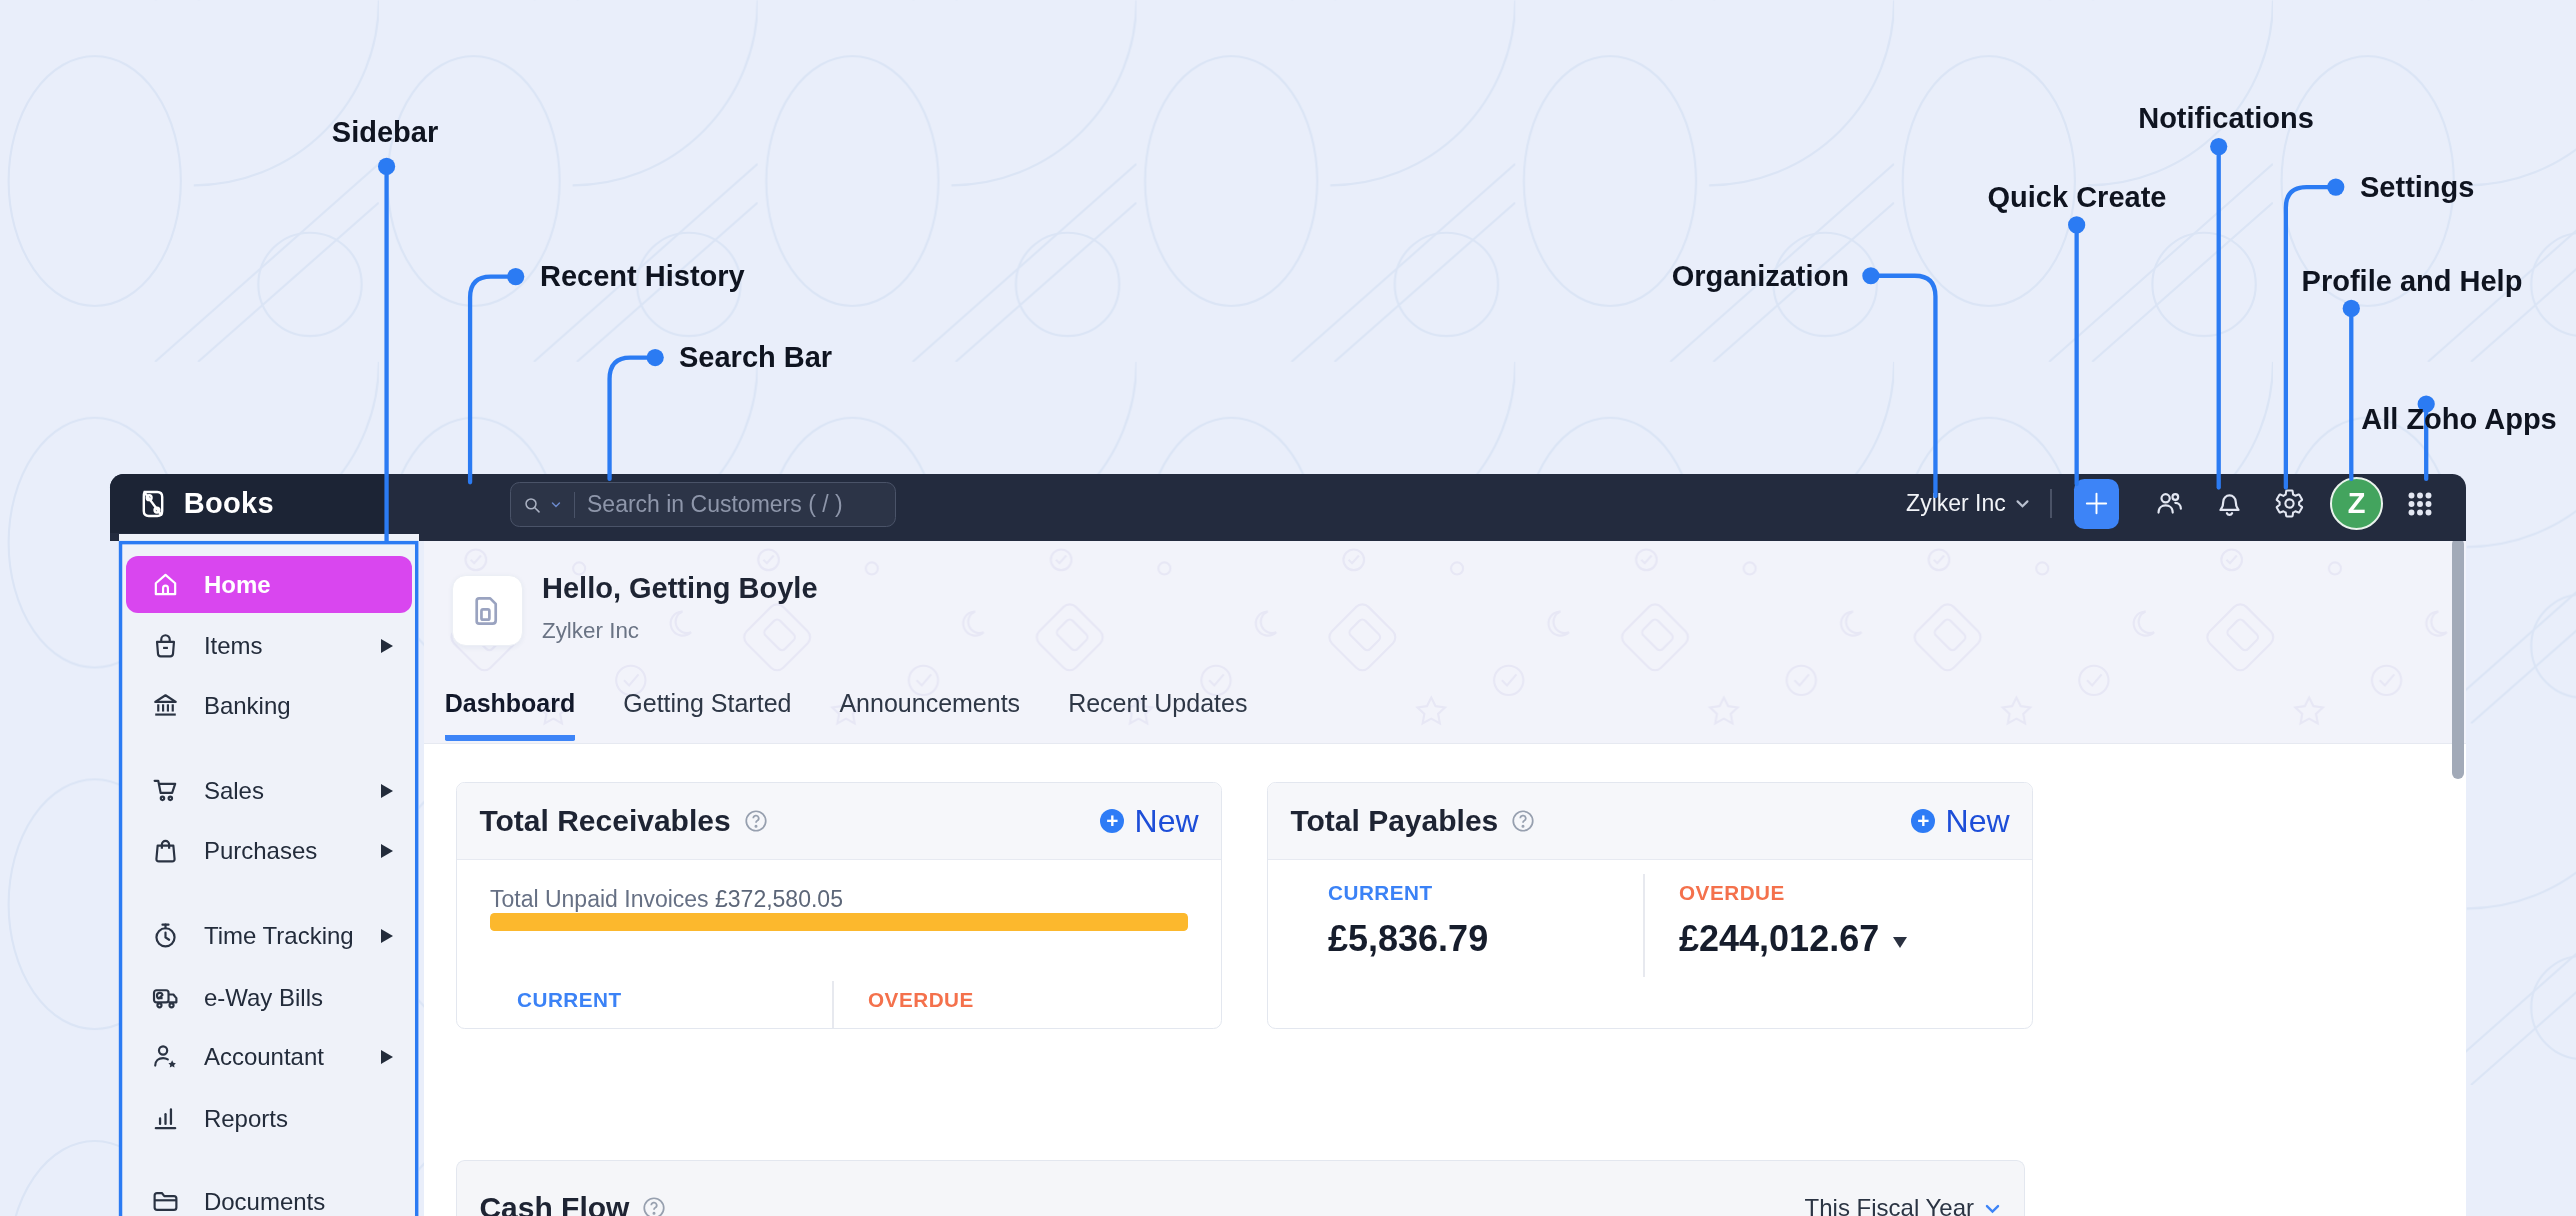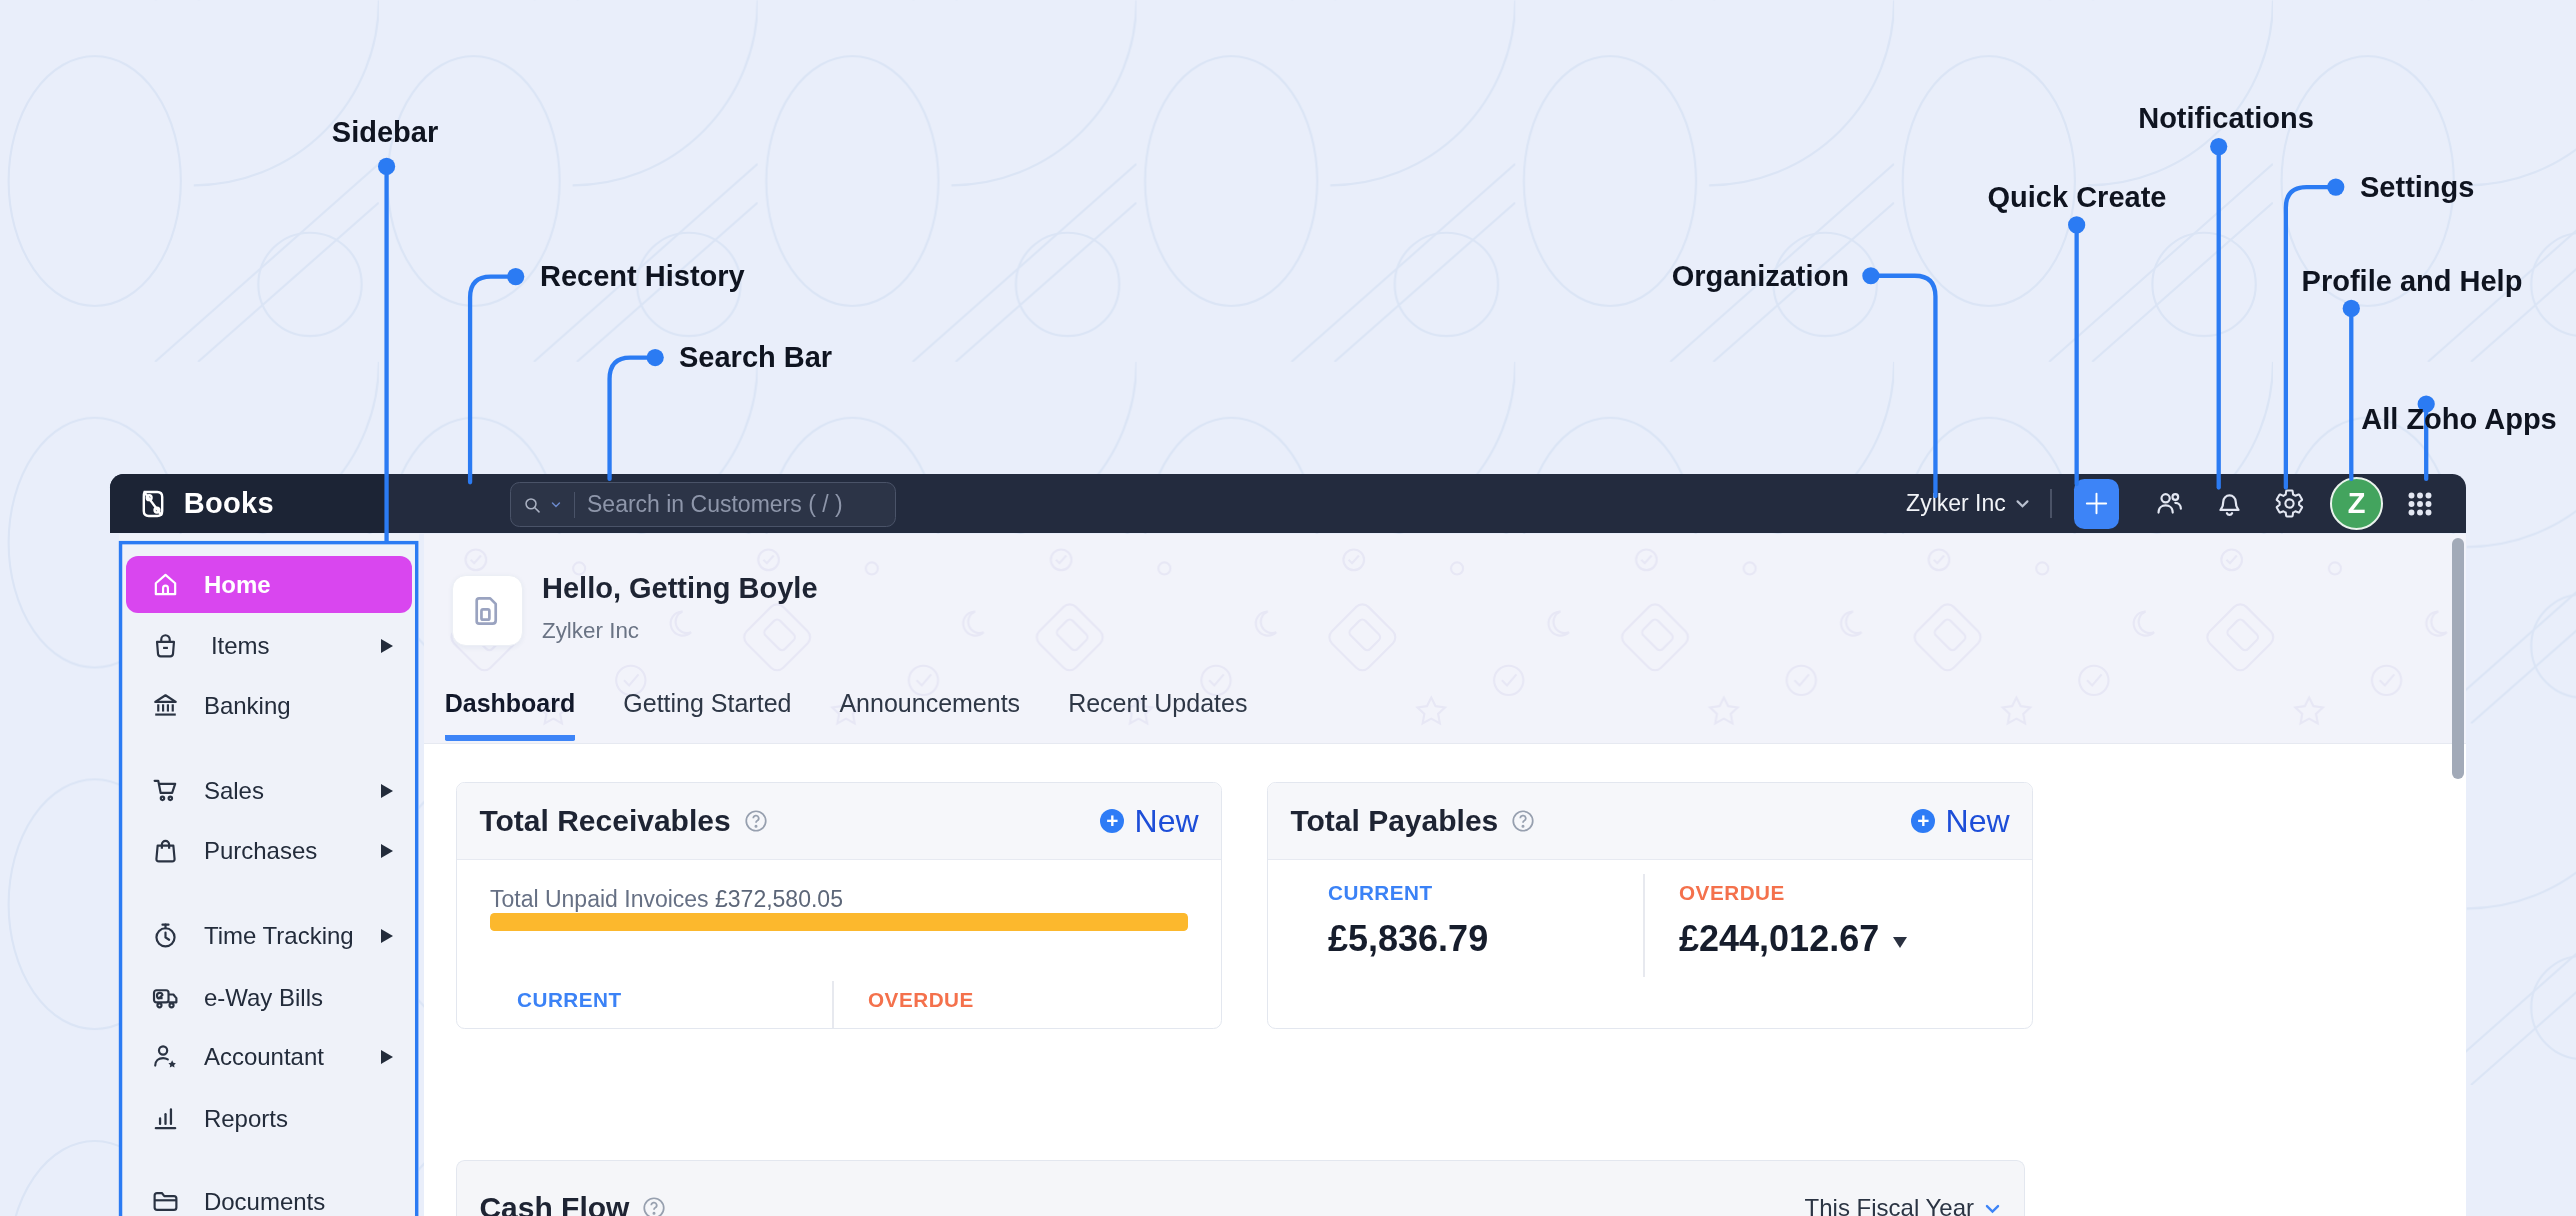--- a/index.html
+++ b/index.html
@@ -10,21 +10,21 @@
     font-family:"Liberation Sans", sans-serif;
     color:#1E2433;
   }
   svg { display:block; }
 
   
   .bg-pattern { position:absolute; inset:0; z-index:0; }
 
   
   .navbar {
-    position:absolute; left:110px; top:474px; width:2356px; height:59px;
+    position:absolute; left:110px; top:474px; width:2356px; height:67px;
     background:#232B3E; border-radius:13.8px 13.8px 0 0; z-index:2;
     display:flex; align-items:center;text-decoration:underline;
   }
   .brand-block {
     position:absolute; left:0; top:0; width:276px; height:59px;
     background:#1C2435; border-radius:13.8px 0 0 0;
     display:flex; align-items:center; padding-left:26px; gap:13.8px;
   }
   .brand-name { color:#fff; font-size:29px; font-weight:600; letter-spacing:0.3px; }
   .history-btn { position:absolute; left:451px; top:484px; width:40px; height:40px; display:flex; align-items:center; justify-content:center; color:#DFE4EF; cursor:pointer; }
@@ -263,21 +263,21 @@
 <div class="sidebar">
   <div class="srow active" style="top:22.4px;">
     <span class="sicon">
       <svg width="29" height="29" viewBox="0 0 24 24" fill="none" stroke="#fff" stroke-width="1.8" stroke-linejoin="round">
           <path d="M4 11 L12 4 L20 11 V20 H4 Z"></path>
           <path d="M10 20 V15 A2 2 0 0 1 14 15 V20"></path>
         </svg>
     </span>
     <span class="slabel">Home</span>
   </div>
-  <div class="srow" style="top:83px;gap:7px;">
+  <div class="srow" style="top:83px;">
     <span class="sicon">
       <svg width="29" height="29" viewBox="0 0 24 24" fill="none" stroke="currentColor" stroke-width="1.8" stroke-linejoin="round">
           <path d="M5 9 H19 L18.2 19 Q18 21 16 21 H8 Q6 21 5.8 19 Z"></path>
           <path d="M8.5 9 V7 A3.5 3.5 0 0 1 15.5 7 V9"></path>
           <line x1="10" y1="14" x2="14" y2="14"></line>
         </svg>
     </span>
     <span class="slabel">Items</span>
     <span class="sarrow"></span>
   </div>

